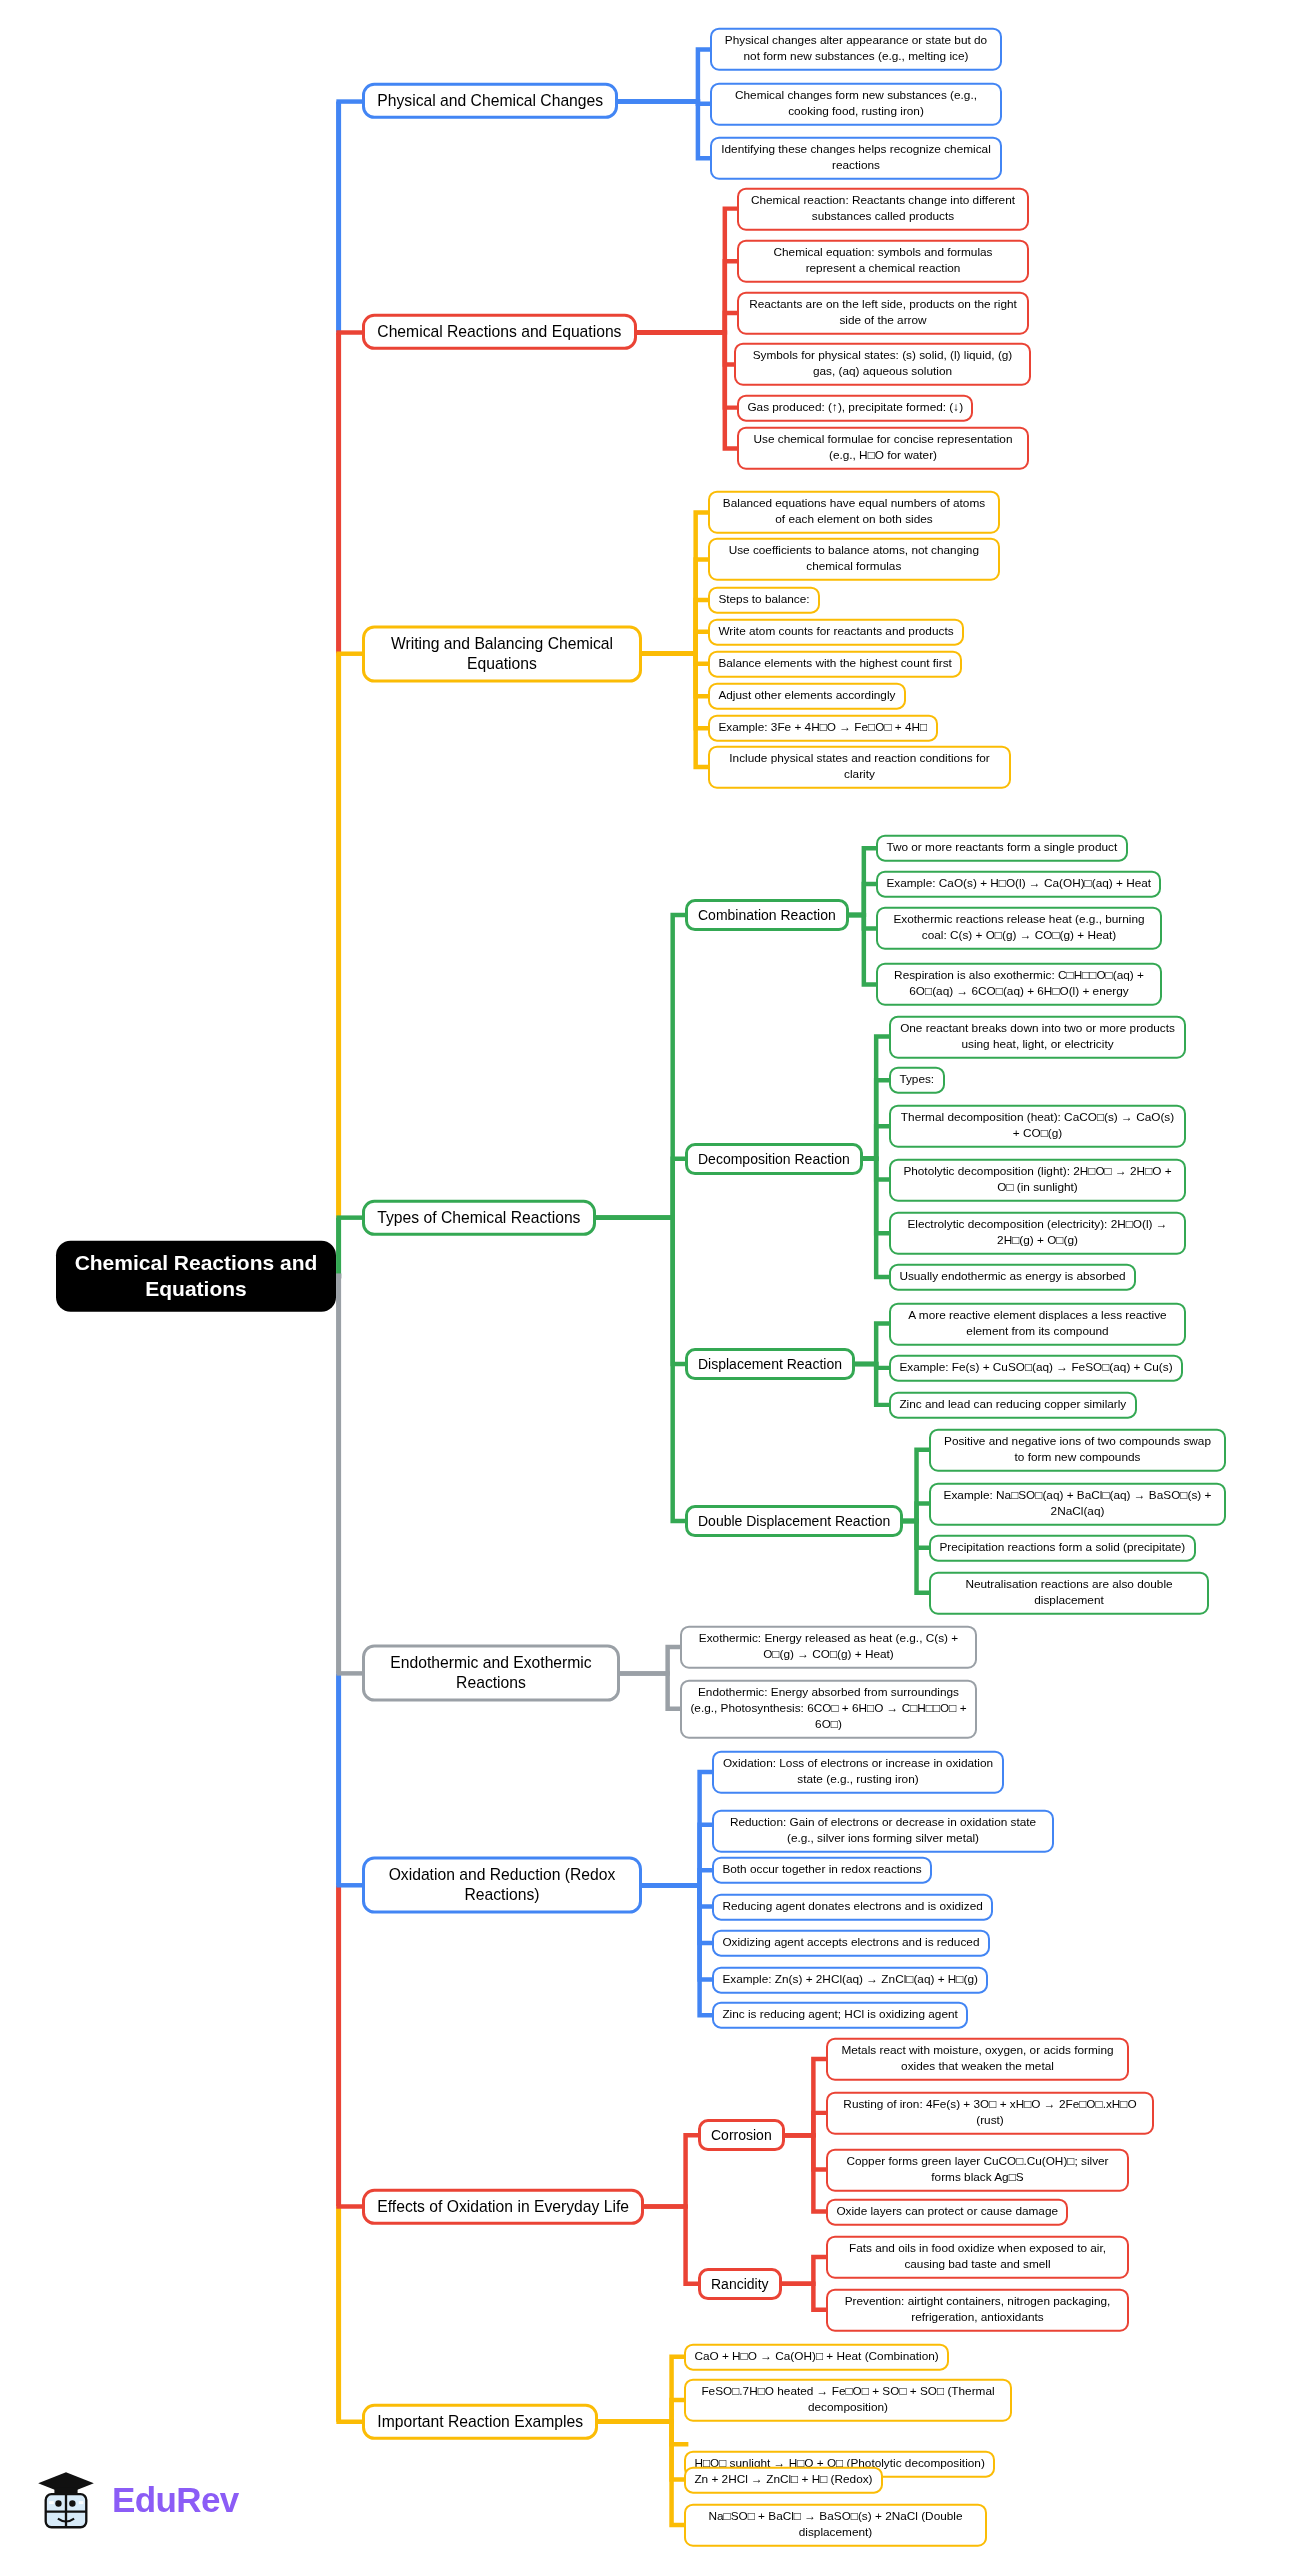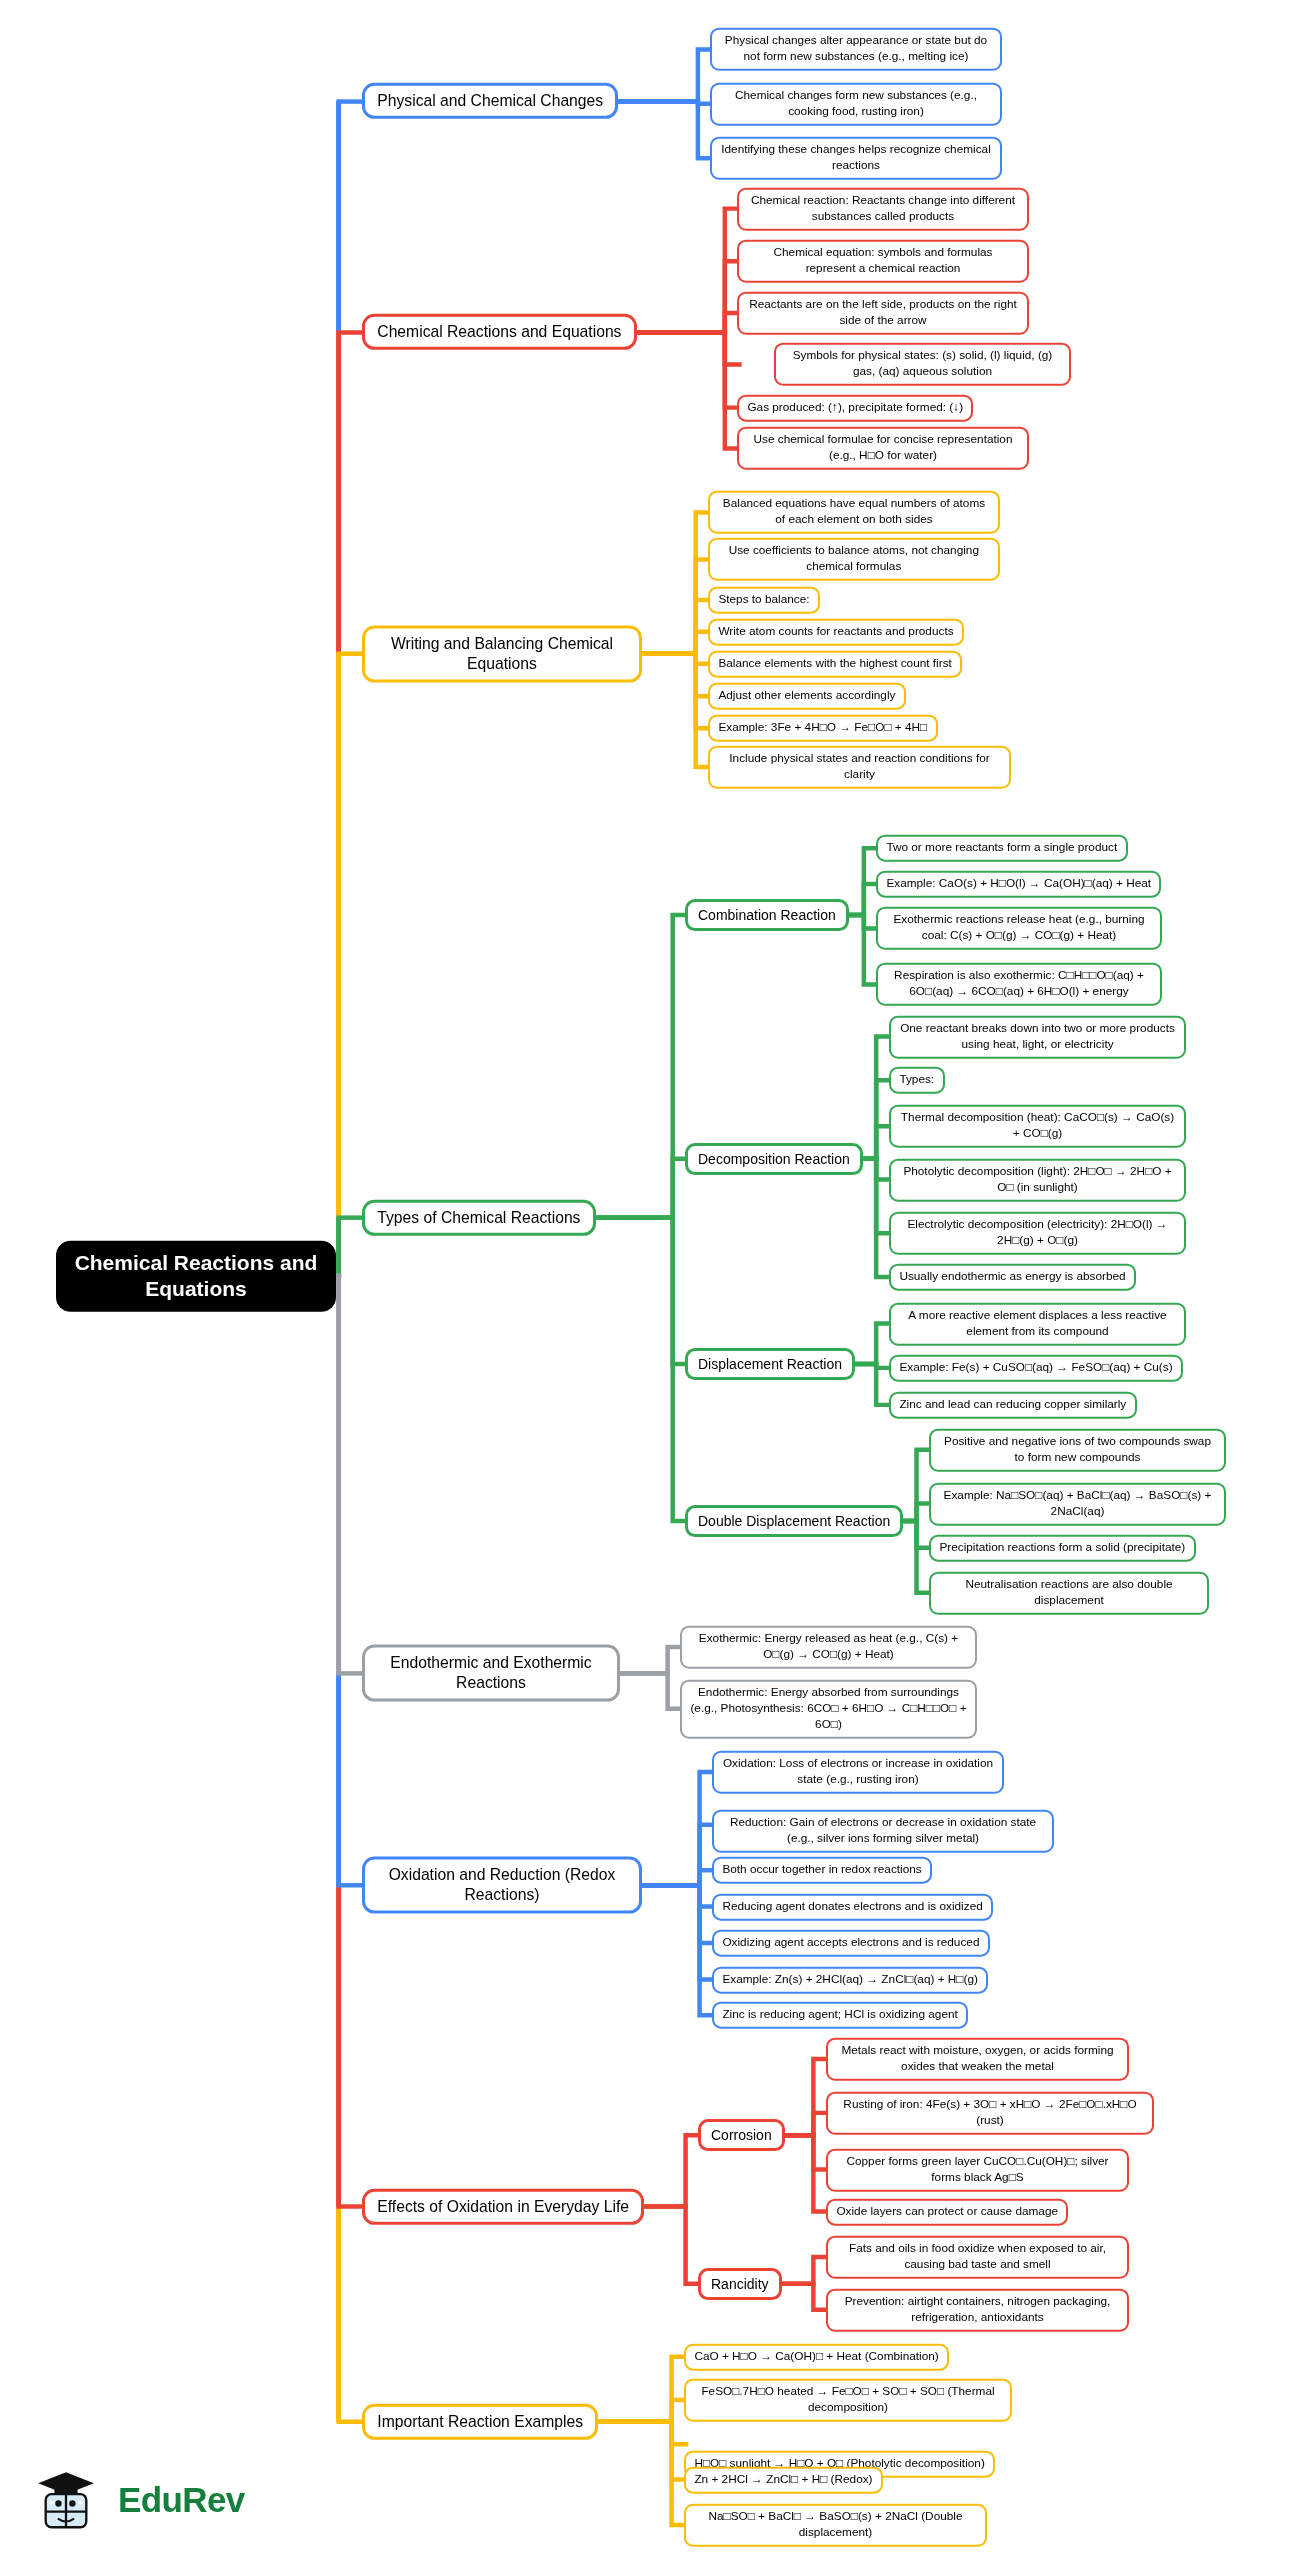--- a/index.html
+++ b/index.html
@@ -8,21 +8,21 @@
           font-family:"Liberation Sans","DejaVu Sans",sans-serif;}
   #wires{position:absolute;left:0;top:0;z-index:0;}
   .node{position:absolute;transform:translateY(-50%);box-sizing:border-box;z-index:2;
         background:#fff;color:#000;text-align:center;width:max-content;}
   .n-root{font-size:21px;font-weight:bold;line-height:1.25;background:#000;color:#fff;
           border-radius:14.6px;padding:9px 15.7px;}
   .n-title{font-size:15.7px;line-height:1.3;border:3.4px solid #000;border-radius:12.3px;padding:5px 12.3px;}
   .n-sub{font-size:14px;line-height:1.2;border:3.4px solid #000;border-radius:10px;padding:4.5px 10px;white-space:nowrap;}
   .n-leaf{font-size:11.8px;line-height:1.35;border:2.8px solid #000;border-radius:9px;padding:3.4px 8.4px;}
   .logo{position:absolute;left:37px;top:2471px;display:flex;align-items:center;z-index:2;}
-  .logo-text{font-size:35px;font-weight:bold;color:#15803d;margin-left:23px;letter-spacing:-0.6px;}
+  .logo-text{font-size:35px;font-weight:bold;color:#8b5cf6;margin-left:17px;letter-spacing:-0.6px;}
 </style>
 </head>
 <body>
 
 <div id="canvas">
   <svg id="wires" width="1305" height="2576" viewBox="0 0 2328 4595">
       <path d="M 604 181 V 593" stroke="#4285F4" stroke-width="9" fill="none" stroke-linejoin="miter"></path>
       <path d="M 604 593 V 1166" stroke="#EA4335" stroke-width="9" fill="none" stroke-linejoin="miter"></path>
       <path d="M 604 1166 V 2172" stroke="#FBBC05" stroke-width="9" fill="none" stroke-linejoin="miter"></path>
       <path d="M 604 2172 V 2276" stroke="#34A853" stroke-width="9" fill="none" stroke-linejoin="miter"></path>
@@ -118,21 +118,21 @@
   </div>
 <div class="node n-root" style="left: 56px; top: 1276px; max-width: 280px;">Chemical Reactions and Equations</div>
     <div class="node n-title" style="left: 362px; top: 101px; max-width: 314px; border-color: rgb(66, 133, 244);">Physical and Chemical Changes</div>
     <div class="node n-leaf" style="left: 710px; top: 49px; max-width: 292px; border-color: rgb(66, 133, 244);">Physical changes alter appearance or state but do not form new substances (e.g., melting ice)</div>
     <div class="node n-leaf" style="left: 710px; top: 104px; max-width: 292px; border-color: rgb(66, 133, 244);">Chemical changes form new substances (e.g., cooking food, rusting iron)</div>
     <div class="node n-leaf" style="left: 710px; top: 158px; max-width: 292px; border-color: rgb(66, 133, 244);">Identifying these changes helps recognize chemical reactions</div>
     <div class="node n-title" style="left: 362px; top: 332px; max-width: 336px; border-color: rgb(234, 67, 53);">Chemical Reactions and Equations</div>
     <div class="node n-leaf" style="left: 737px; top: 209px; max-width: 292px; border-color: rgb(234, 67, 53);">Chemical reaction: Reactants change into different substances called products</div>
     <div class="node n-leaf" style="left: 737px; top: 261px; max-width: 292px; border-color: rgb(234, 67, 53);">Chemical equation: symbols and formulas represent a chemical reaction</div>
     <div class="node n-leaf" style="left: 737px; top: 313px; max-width: 292px; border-color: rgb(234, 67, 53);">Reactants are on the left side, products on the right side of the arrow</div>
-    <div class="node n-leaf" style="left: 774px; top: 364px; max-width: 297px; border-color: rgb(234, 67, 53);">Symbols for physical states: (s) solid, (l) liquid, (g) gas, (aq) aqueous solution</div>
+    <div class="node n-leaf" style="left: 734px; top: 364px; max-width: 297px; border-color: rgb(234, 67, 53);">Symbols for physical states: (s) solid, (l) liquid, (g) gas, (aq) aqueous solution</div>
     <div class="node n-leaf" style="left: 737px; top: 408px; max-width: 292px; border-color: rgb(234, 67, 53);">Gas produced: (↑), precipitate formed: (↓)</div>
     <div class="node n-leaf" style="left: 737px; top: 448px; max-width: 292px; border-color: rgb(234, 67, 53);">Use chemical formulae for concise representation (e.g., H□O for water)</div>
     <div class="node n-title" style="left: 362px; top: 654px; max-width: 280px; border-color: rgb(251, 188, 5);">Writing and Balancing Chemical Equations</div>
     <div class="node n-leaf" style="left: 708px; top: 512px; max-width: 292px; border-color: rgb(251, 188, 5);">Balanced equations have equal numbers of atoms of each element on both sides</div>
     <div class="node n-leaf" style="left: 708px; top: 559px; max-width: 292px; border-color: rgb(251, 188, 5); padding-left: 8px;">Use coefficients to balance atoms, not changing chemical formulas</div>
     <div class="node n-leaf" style="left: 708px; top: 600px; max-width: 292px; border-color: rgb(251, 188, 5);">Steps to balance:</div>
     <div class="node n-leaf" style="left: 708px; top: 632px; max-width: 292px; border-color: rgb(251, 188, 5);">Write atom counts for reactants and products</div>
     <div class="node n-leaf" style="left: 708px; top: 664px; max-width: 292px; border-color: rgb(251, 188, 5);">Balance elements with the highest count first</div>
     <div class="node n-leaf" style="left: 708px; top: 696px; max-width: 292px; border-color: rgb(251, 188, 5);">Adjust other elements accordingly</div>
     <div class="node n-leaf" style="left: 708px; top: 728px; max-width: 292px; border-color: rgb(251, 188, 5);">Example: 3Fe + 4H□O → Fe□O□ + 4H□</div>

